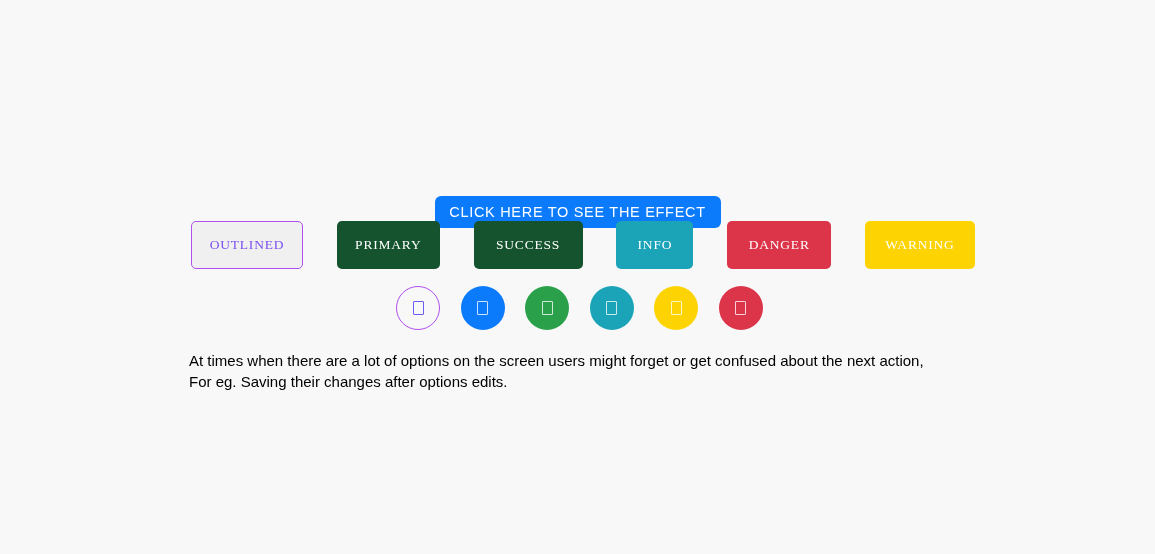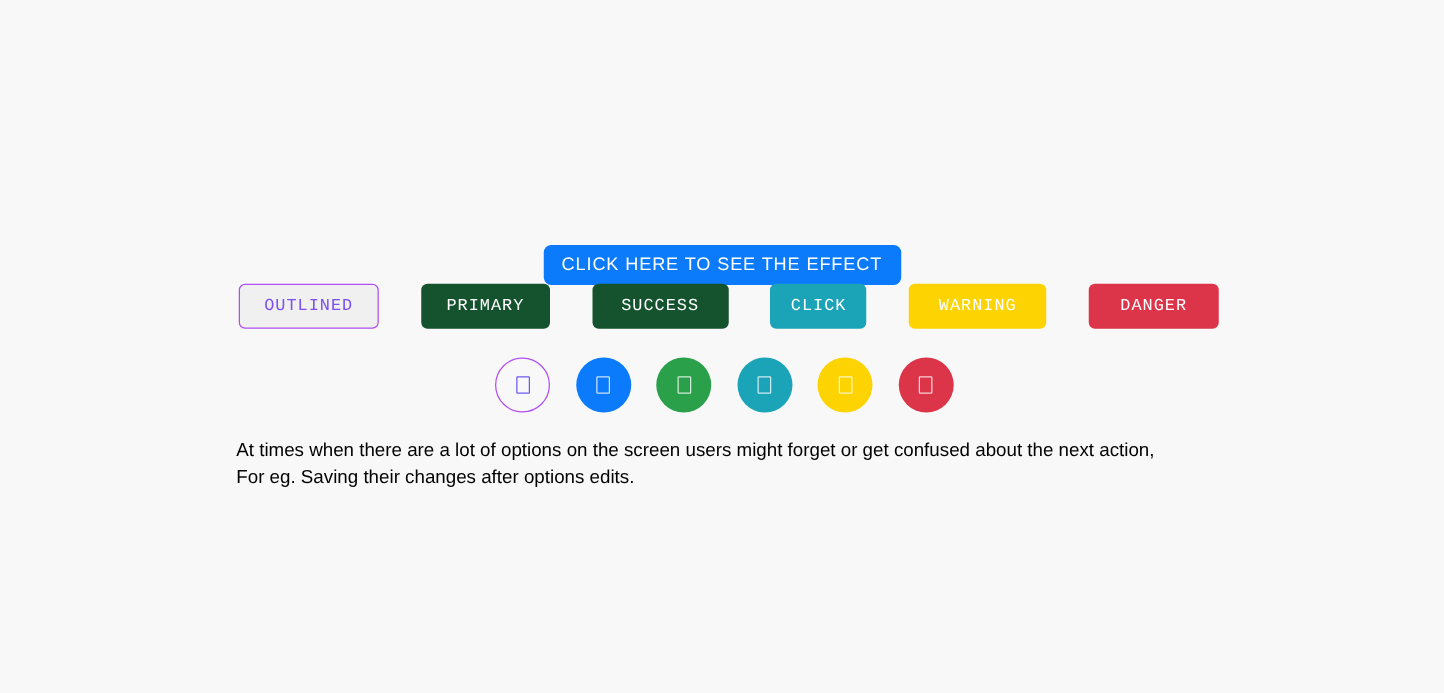--- a/index.html
+++ b/index.html
@@ -58,26 +58,26 @@
     width: 784px;
     height: 32px;
     display: flex;
     align-items: center;
     justify-content: space-between;
   }
   .pill {
     display: inline-flex;
     align-items: center;
     justify-content: center;
-    height: 36px;
+    height: 48px;
     box-sizing: border-box;
     border: none;
     border-radius: 5px;
     color: #ffffff;
-    font-family: Liberation Mono, monospace;
+    font-family: Liberation Serif, serif;
     font-size: 13.5px;
     letter-spacing: 0.8px;
     cursor: pointer;
     padding: 0 8px;
     white-space: nowrap;
   }
   .pill-outlined {
     background: #f0f0f0;
     border: 1.5px solid #b14ef0;
     color: #7b4ef0;
@@ -149,23 +149,23 @@
 <div id="stage">
 
   <div class="cta-row">
     <button class="cta-button">CLICK HERE TO SEE THE EFFECT</button>
   </div>
 
   <div class="pill-row">
     <button class="pill pill-outlined">OUTLINED</button>
     <button class="pill pill-primary">PRIMARY</button>
     <button class="pill pill-success">SUCCESS</button>
-    <button class="pill pill-info">CLICK</button>
+    <button class="pill pill-info">INFO</button>
+    <button class="pill pill-danger">DANGER</button>
     <button class="pill pill-warning">WARNING</button>
-    <button class="pill pill-danger">DANGER</button>
   </div>
 
   <div class="circle-row">
     <button class="circle circle-outlined">
       <span class="tofu"></span>
     </button>
     <button class="circle circle-primary">
       <span class="tofu"></span>
     </button>
     <button class="circle circle-success">

